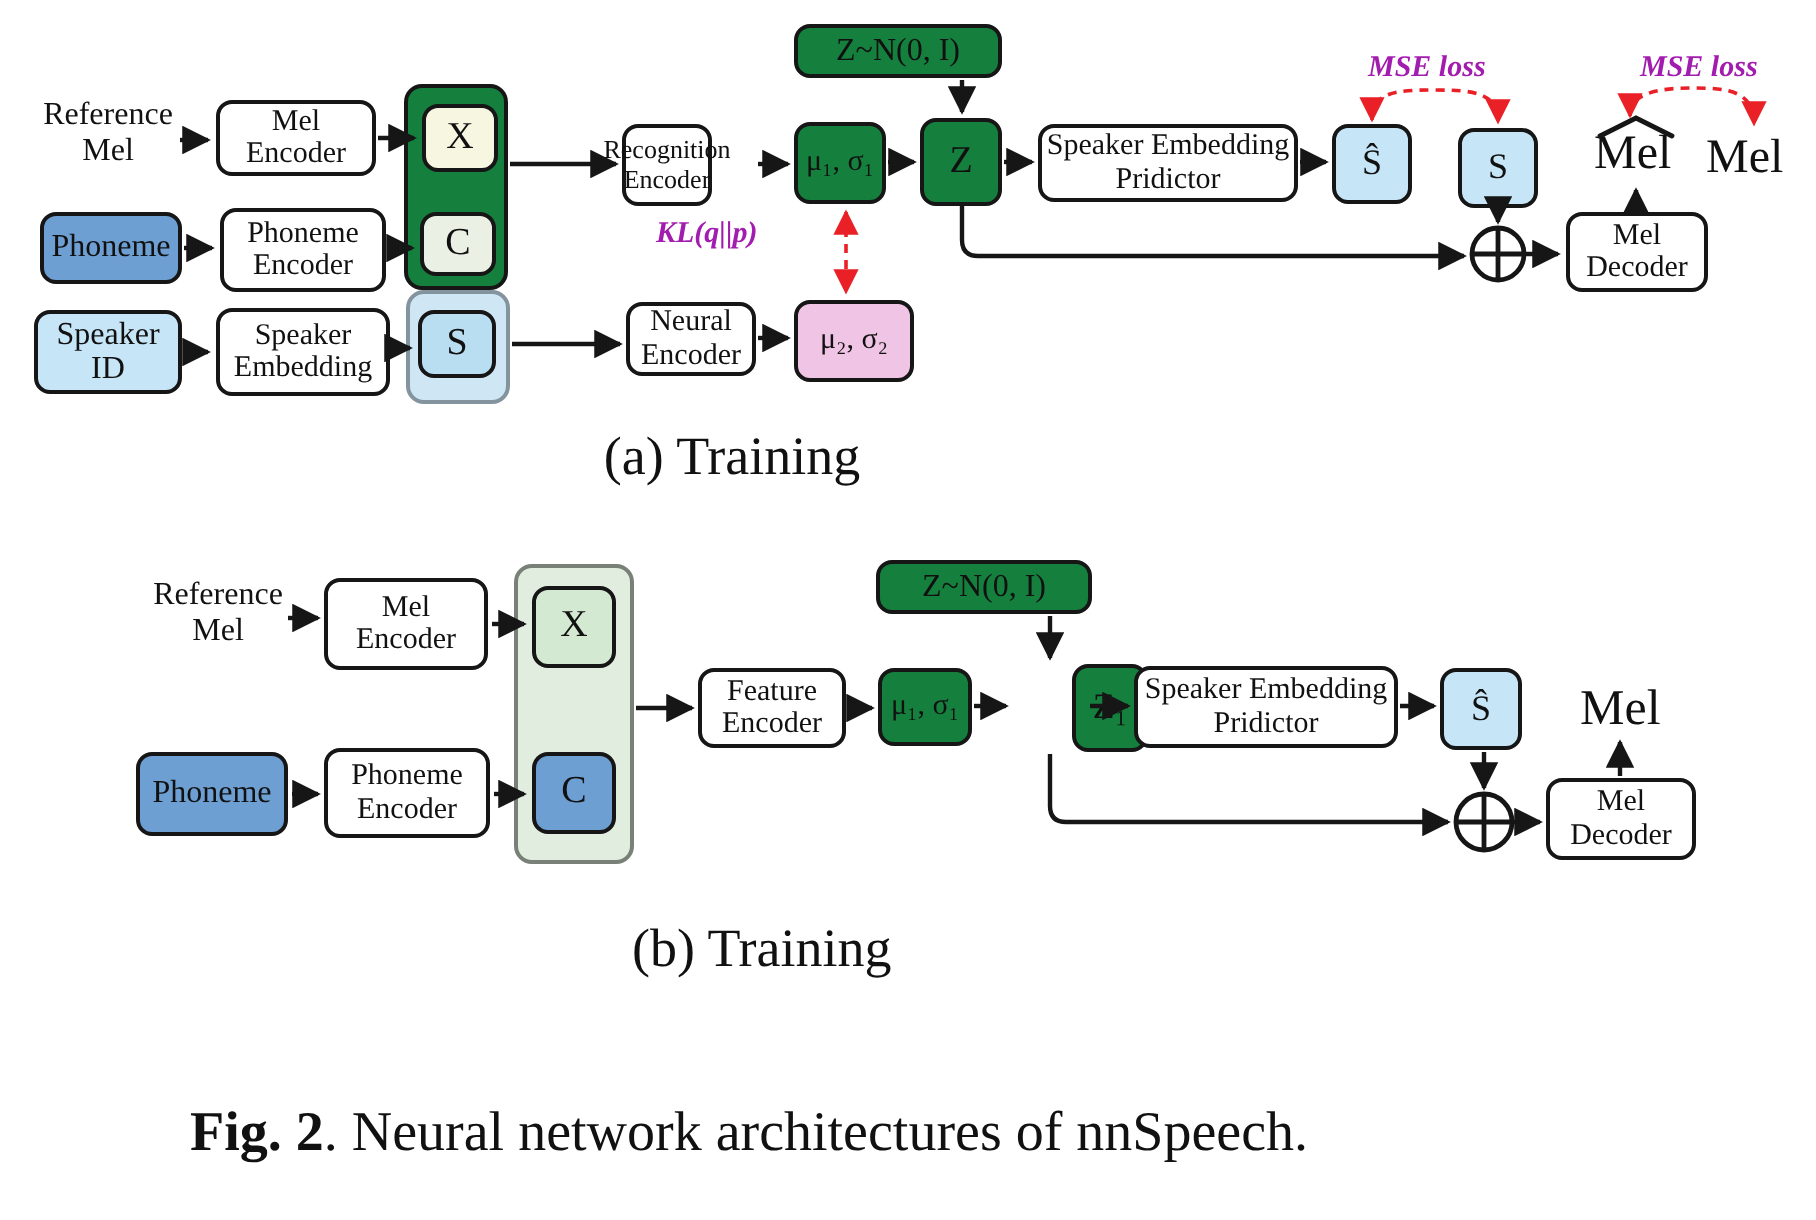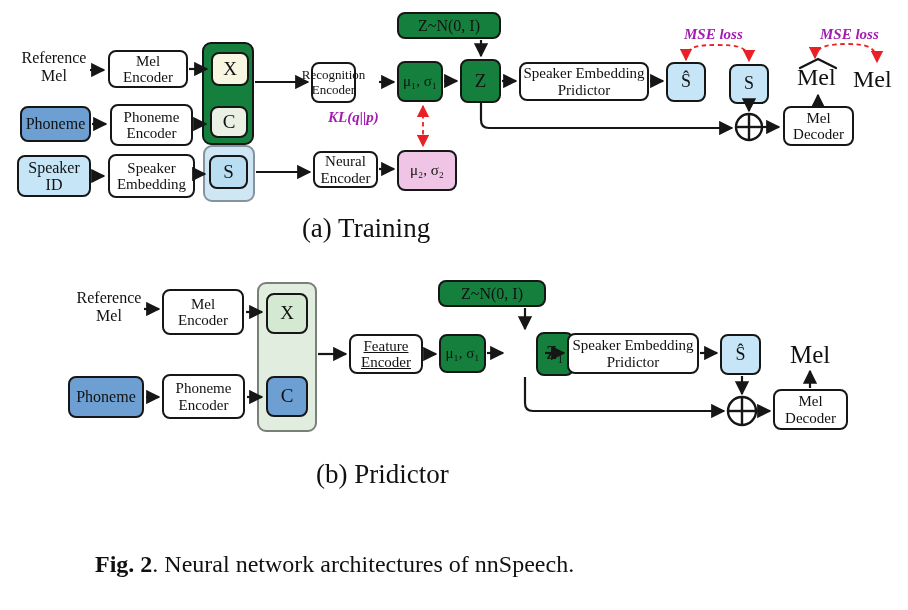--- a/index.html
+++ b/index.html
@@ -26,21 +26,21 @@
   .mintpanel{background:#e0eddf;border-color:#788077;}
   .mintbox{background:#d4e9d2;}
   .lbl{
     position:absolute;white-space:pre-line;text-align:center;line-height:1.12;
     font-size:16px;
   }
   .bigsym{font-size:24px;}
   .redlbl{color:#a21caf;font-style:italic;font-size:15px;font-weight:bold;white-space:nowrap;}
   .caption{position:absolute;left:0;width:732px;text-align:center;font-size:27px;}
   .caption-b{position:absolute;font-size:27px;white-space:nowrap;}
-  .figcap{position:absolute;font-size:24px;white-space:nowrap;}
+  .figcap{position:absolute;font-size:28px;white-space:nowrap;}
   .figcap b{font-weight:bold;}
   svg.wires{position:absolute;left:0;top:0;pointer-events:none;}
   .blk{stroke:#161616;stroke-width:2.2;fill:none;}
   .red{stroke:#e92127;stroke-width:1.8;fill:none;stroke-dasharray:4.5 3.5;}
   .node{stroke:#161616;stroke-width:2.4;fill:#ffffff;}
 </style>
 </head>
 <body>
 
 <div class="canvas">
@@ -97,35 +97,35 @@
 Encoder</div>
 
   <div class="box medblue" style="left:68px;top:376px;width:76px;height:42px;font-size:16px;">Phoneme</div>
   <div class="box" style="left:162px;top:374px;width:83px;height:45px;">Phoneme
 Encoder</div>
 
   <div class="box panel mintpanel" style="left:257px;top:282px;width:60px;height:150px;"></div>
   <div class="box mintbox" style="left:266px;top:293px;width:42px;height:41px;font-size:19px;">X</div>
   <div class="box medblue" style="left:266px;top:376px;width:42px;height:41px;font-size:19px;">C</div>
 
-  <div class="box" style="left:349px;top:334px;width:74px;height:40px;text-decoration:underline;">Feature
+  <div class="box" style="left:349px;top:334px;width:74px;height:40px;">Feature
 Encoder</div>
   <div class="box khaki" style="left:439px;top:334px;width:47px;height:39px;">μ₁, σ₁</div>
   <div class="box khaki" style="left:438px;top:280px;width:108px;height:27px;font-size:16px;">Z~N(0, I)</div>
   <div class="box khaki" style="left:536px;top:332px;width:38px;height:44px;font-size:18px;">Z₁</div>
 
   <div class="box" style="left:567px;top:333px;width:132px;height:41px;">Speaker Embedding
 Pridictor</div>
   <div class="box skyblue" style="left:720px;top:334px;width:41px;height:41px;font-size:18px;">Ŝ</div>
 
   <div class="lbl bigsym" style="left:790px;top:341px;font-size:25px;">Mel</div>
   <div class="box" style="left:773px;top:389px;width:75px;height:41px;">Mel
 Decoder</div>
 
-  <div class="caption-b" style="left:316px;top:459px;">(b) Pridictor</div>
+  <div class="caption-b" style="left:316px;top:459px;">(b) Training</div>
 
   <div class="figcap" style="left:95px;top:551px;"><b>Fig. 2</b><span>. Neural network architectures of nnSpeech.</span></div>
 
   <svg class="wires" width="908" height="610">
     <defs>
       <marker id="ab" viewBox="0 0 10 10" refX="9" refY="5" markerWidth="6.5" markerHeight="6.5" orient="auto-start-reverse">
         <path d="M0,0 L10,5 L0,10 z" fill="#161616"></path>
       </marker>
       <marker id="ar" viewBox="0 0 10 10" refX="9" refY="5" markerWidth="7" markerHeight="7" orient="auto-start-reverse">
         <path d="M0,0 L10,5 L0,10 z" fill="#e92127"></path>

